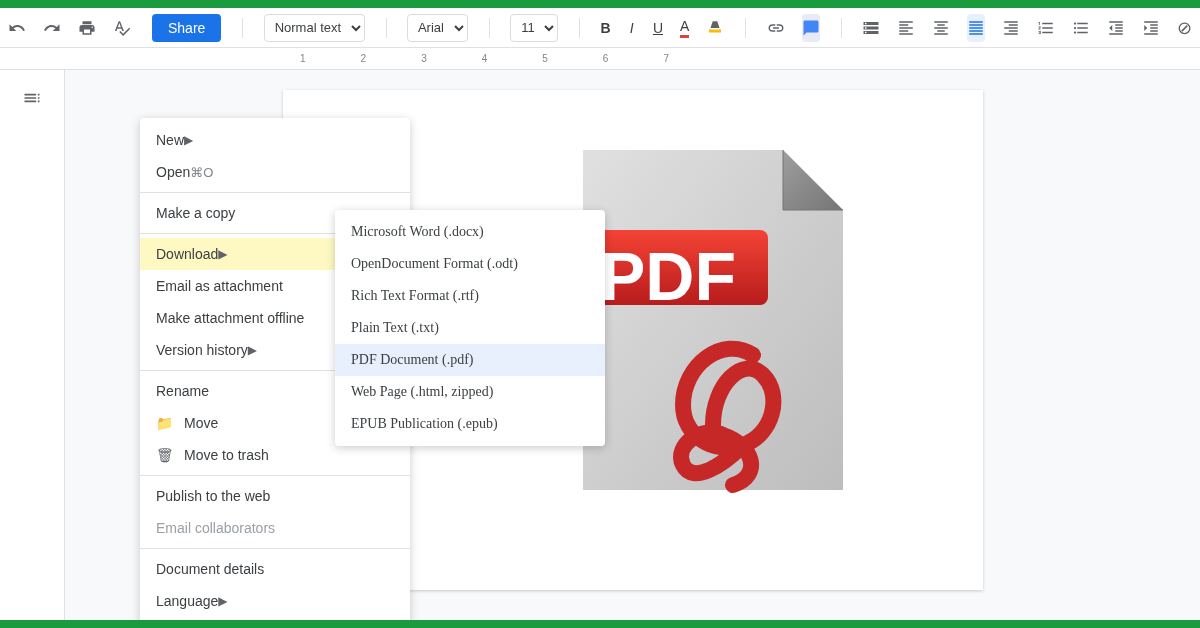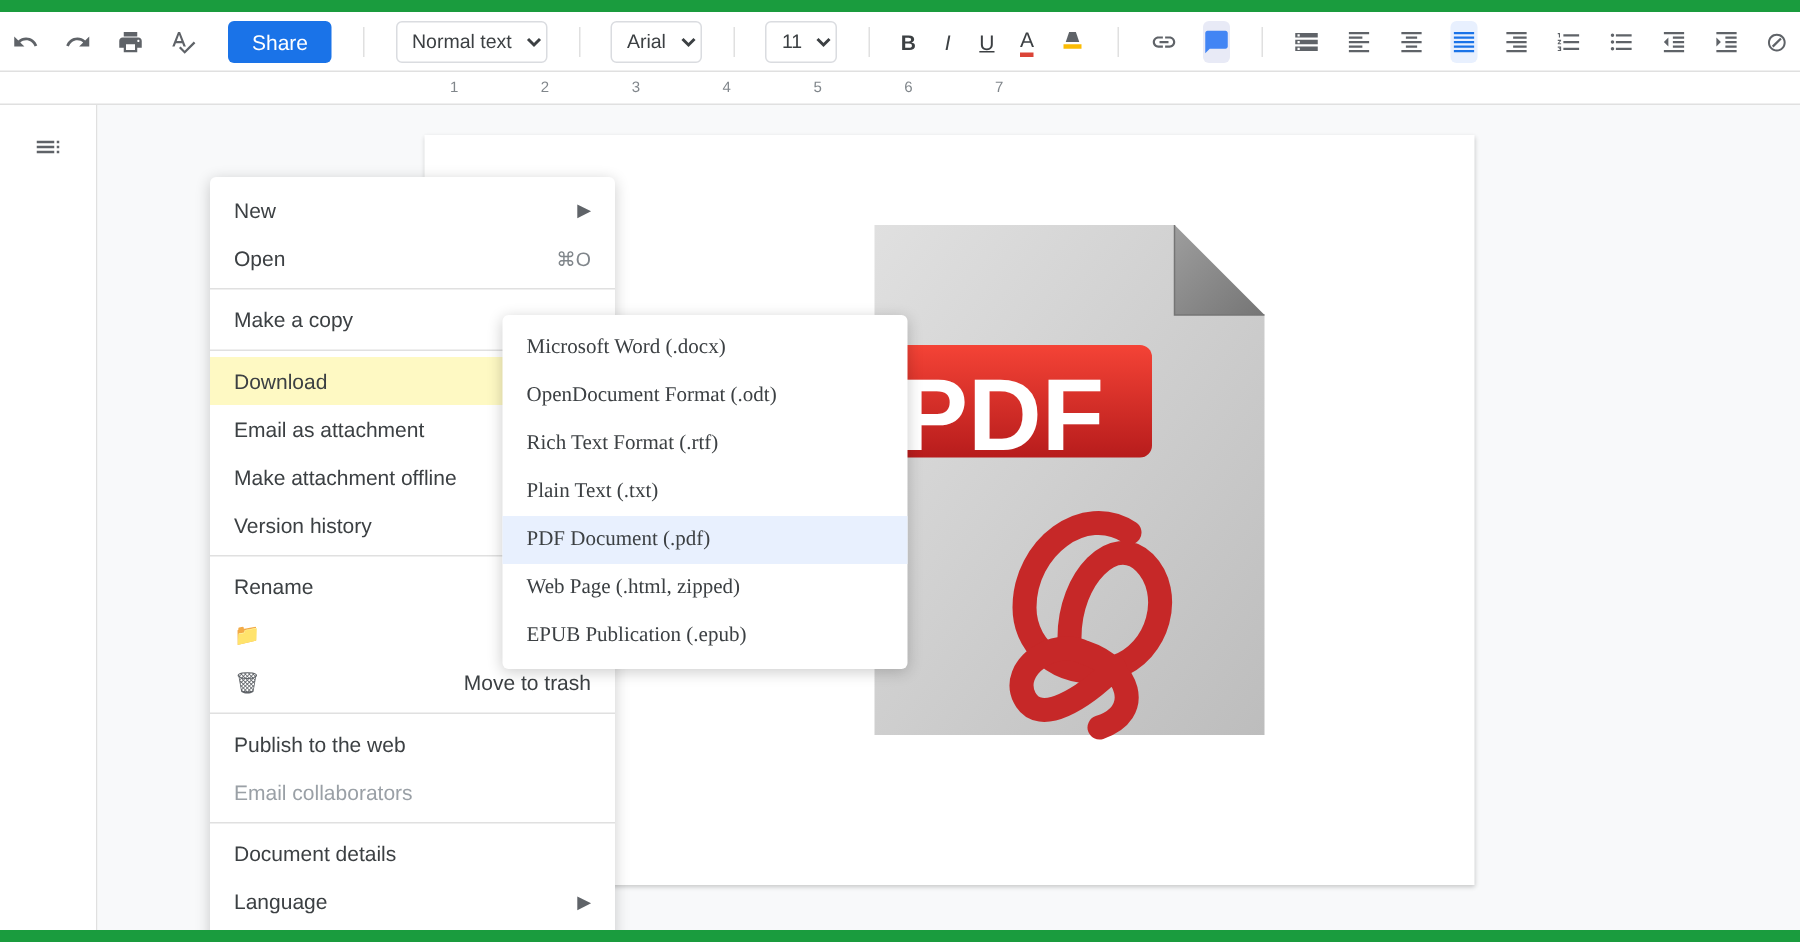--- a/index.html
+++ b/index.html
@@ -151,21 +151,20 @@
       box-shadow: 0 2px 10px rgba(0,0,0,0.2);
       border-radius: 4px;
       width: 270px;
       z-index: 100;
       padding: 6px 0;
     }
 
     .menu-item {
       display: flex;
       align-items: center;
-      justify-content: space-between;
       padding: 8px 16px;
       font-size: 14px;
       color: #3c4043;
       cursor: pointer;
       position: relative;
     }
     .menu-item.highlighted { background: #fef9c3; }
     .menu-item.disabled { color: #9aa0a6; cursor: default; }
 
     .menu-item .shortcut {

